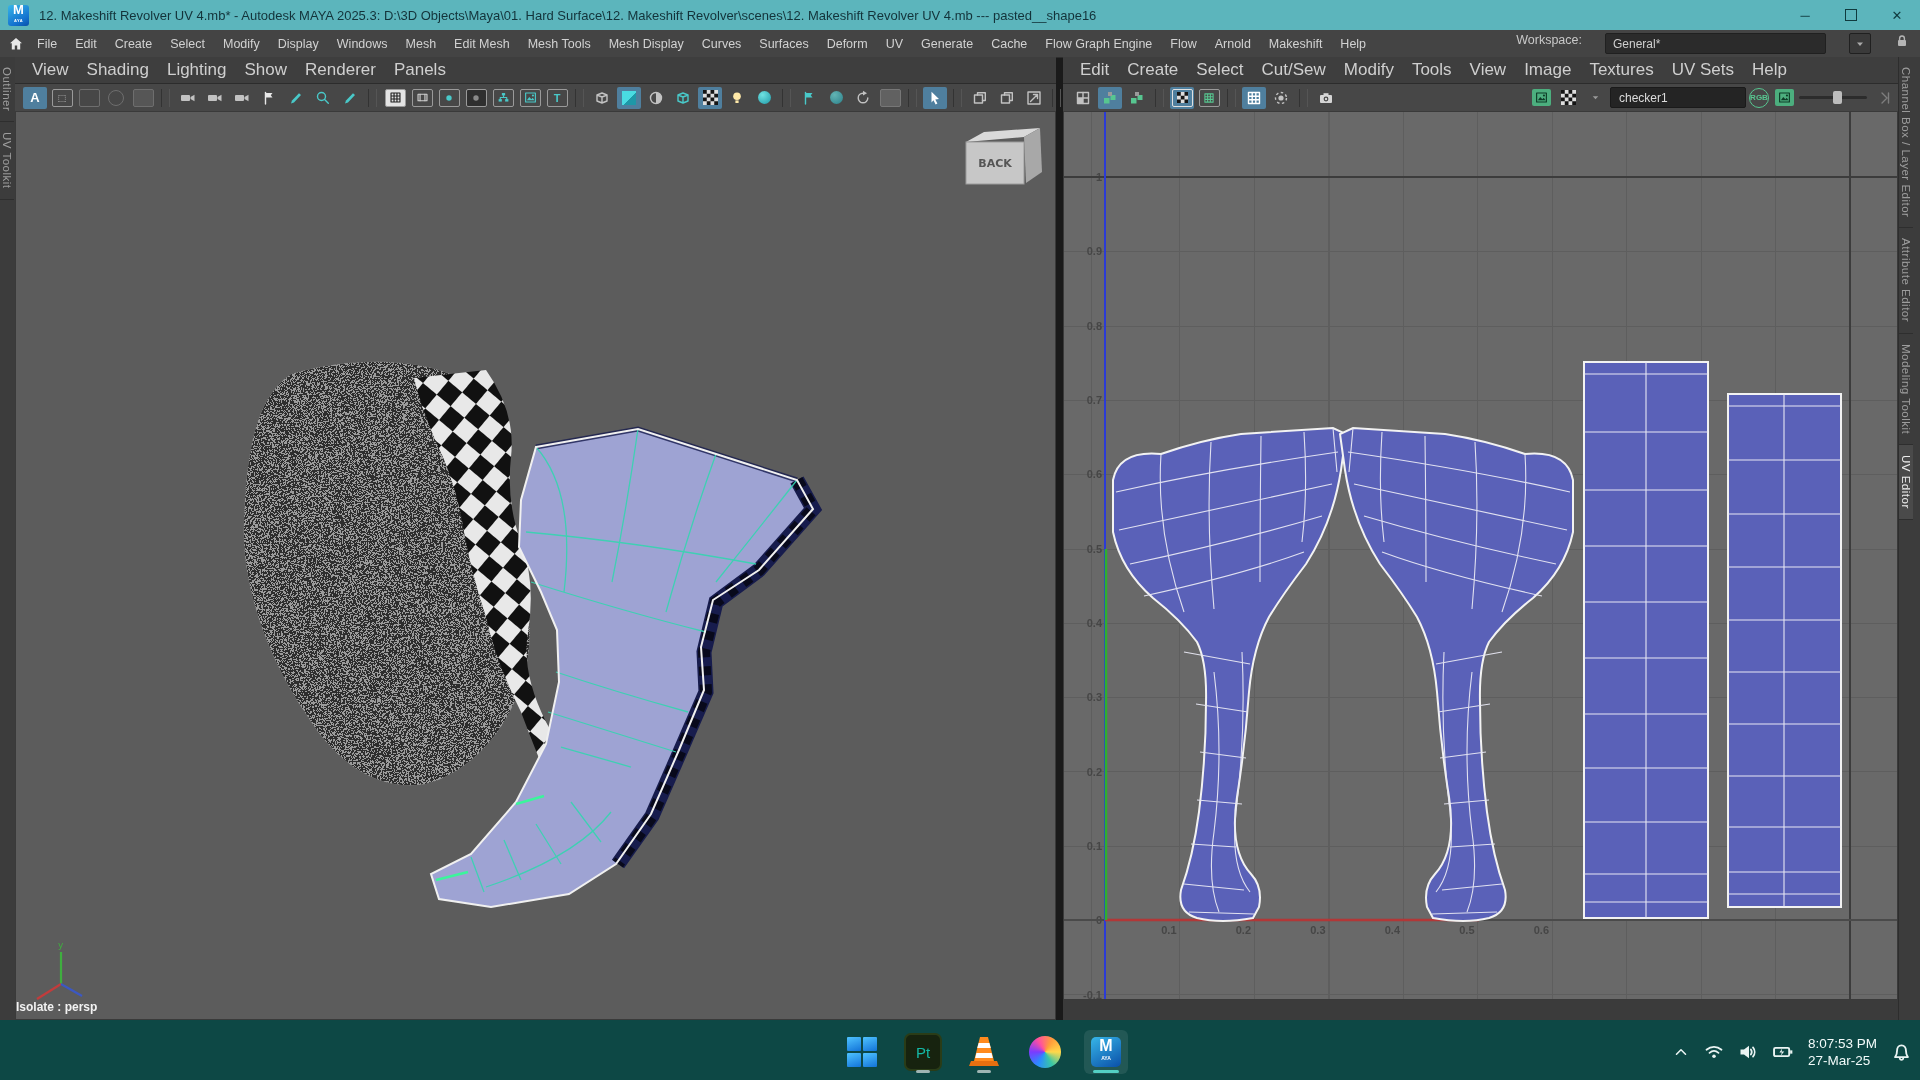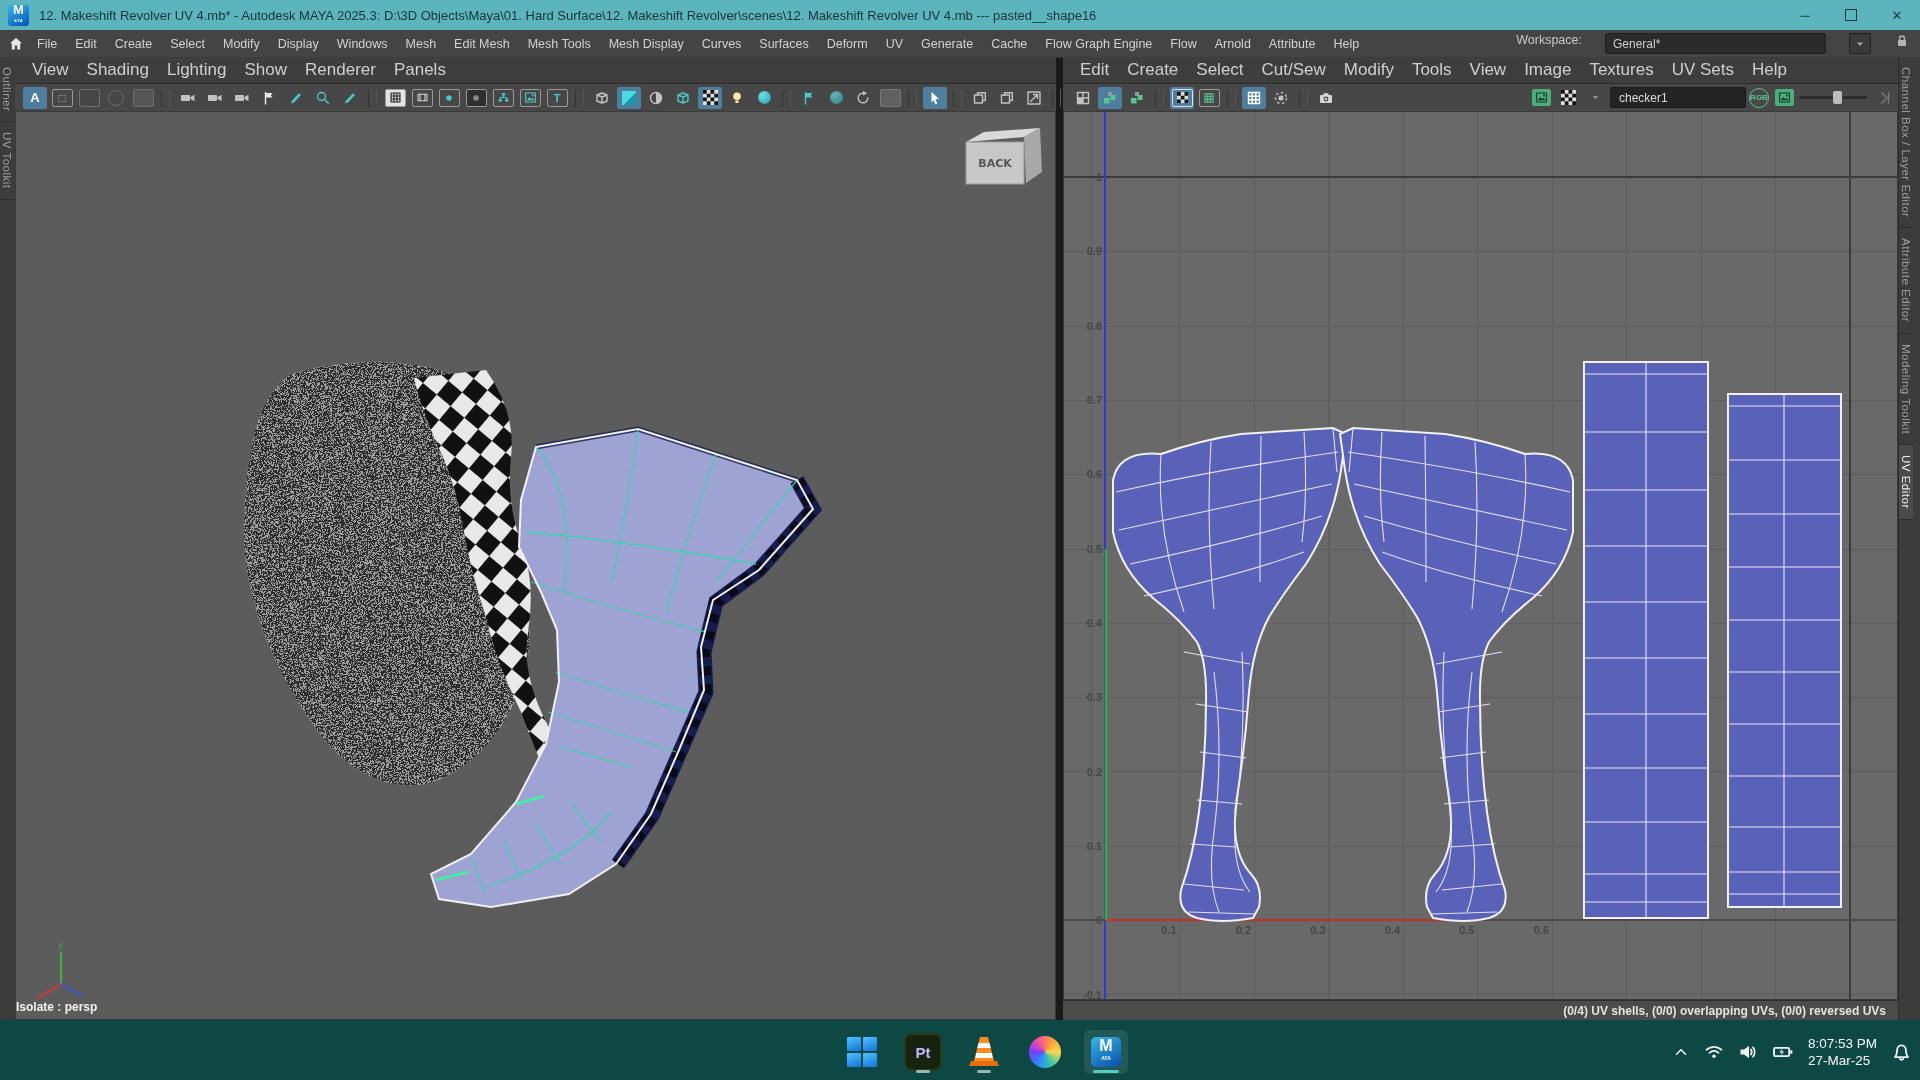--- a/index.html
+++ b/index.html
@@ -82,22 +82,22 @@
   
   #desktop-sliver{left:0;top:1020px;width:1920px;height:60px;background:#0d4845;}
   #taskbar{left:0;top:1024px;width:1920px;height:56px;background:#0d4845;display:flex;align-items:center;}
   #tb-center{position:absolute;left:840px;top:0;height:56px;display:flex;align-items:center;gap:17px;}
   .tbi{width:44px;height:44px;border-radius:6px;display:flex;flex-direction:column;align-items:center;justify-content:center;position:relative;}
   .tbi .dot{position:absolute;bottom:1px;width:14px;height:3px;border-radius:2px;background:#9fb5b3;}
   .tbi.active{background:rgba(255,255,255,.09);}
   .tbi.active .dot{width:26px;background:#53d0c4;}
   #win-ic{width:30px;height:30px;display:grid;grid-template-columns:14px 14px;grid-template-rows:14px 14px;gap:2px;}
   #win-ic i{background:linear-gradient(160deg,#4fc3ff,#1273d8);border-radius:1px;}
-  #pt-ic{width:34px;height:34px;border-radius:7px;background:#17230f;border:2px solid #2a3c17;color:#c4b5fd;
-    font-weight:bold;font-size:15px;display:flex;align-items:center;justify-content:center;}
+  #pt-ic{width:34px;height:34px;border-radius:7px;background:#17230f;border:2px solid #2a3c17;color:#14b8a6;
+    font-weight:normal;font-size:15px;display:flex;align-items:center;justify-content:center;}
   #copilot-ic{width:32px;height:32px;border-radius:50%;
     background:conic-gradient(from 210deg,#2a8cff,#7a3bff,#ff4fa0,#ff9d3a,#ffd84a,#39c7a5,#2a8cff);}
   #maya-tray{width:30px;height:30px;border-radius:5px;
     background:linear-gradient(150deg,#37b6e8,#0a4fa8);color:#fff;font-weight:bold;font-size:16px;line-height:13px;
     display:flex;flex-direction:column;align-items:center;justify-content:center;}
   #maya-tray small{font-size:5px;}
   #tb-right{position:absolute;right:8px;top:0;height:56px;display:flex;align-items:center;gap:14px;color:#eaf4f3;}
   #clock{text-align:left;font-size:13.5px;line-height:17px;color:#f2fbfa;}
   
   .greenimg{width:19px;height:17px;background:#4cae7e;border-radius:2px;display:flex;align-items:center;justify-content:center;color:#0d3a26;}
@@ -264,21 +264,21 @@
       <span>Mesh Display</span>
       <span>Curves</span>
       <span>Surfaces</span>
       <span>Deform</span>
       <span>UV</span>
       <span>Generate</span>
       <span>Cache</span>
       <span>Flow Graph Engine</span>
       <span>Flow</span>
       <span>Arnold</span>
-      <span>Attribute</span>
+      <span>Makeshift</span>
       <span>Help</span>
     </div>
   <div id="workspace">
     <label>Workspace:</label>
     <div id="ws-box">General*</div>
     <div id="ws-caret">
         <svg class="sy" style="width:12px;height:12px">
           <use href="#sy-caret"></use>
         </svg>
       </div>
@@ -752,23 +752,20 @@
           <line x1="664" y1="612" x2="777" y2="612"></line>
             <line x1="664" y1="664" x2="777" y2="664"></line>
           <line x1="664" y1="715" x2="777" y2="715"></line>
             <line x1="664" y1="760" x2="777" y2="760"></line>
           <line x1="664" y1="782" x2="777" y2="782"></line>
           <line x1="720" y1="282" x2="720" y2="795"></line>
         </g>
       </g>
     </svg>
   </div>
-  <div class="abs" id="uvstatus">
-    <span>(0/4) UV shells, (0/0) overlapping UVs, (0/0) reversed UVs</span>
-  </div>
 </div>
 
 <div class="abs" id="desktop-sliver"></div>
 <div class="abs" id="taskbar">
   <div id="tb-center">
     <div class="tbi">
         <div id="win-ic">
           <i></i>
           <i></i>
           <i></i>

